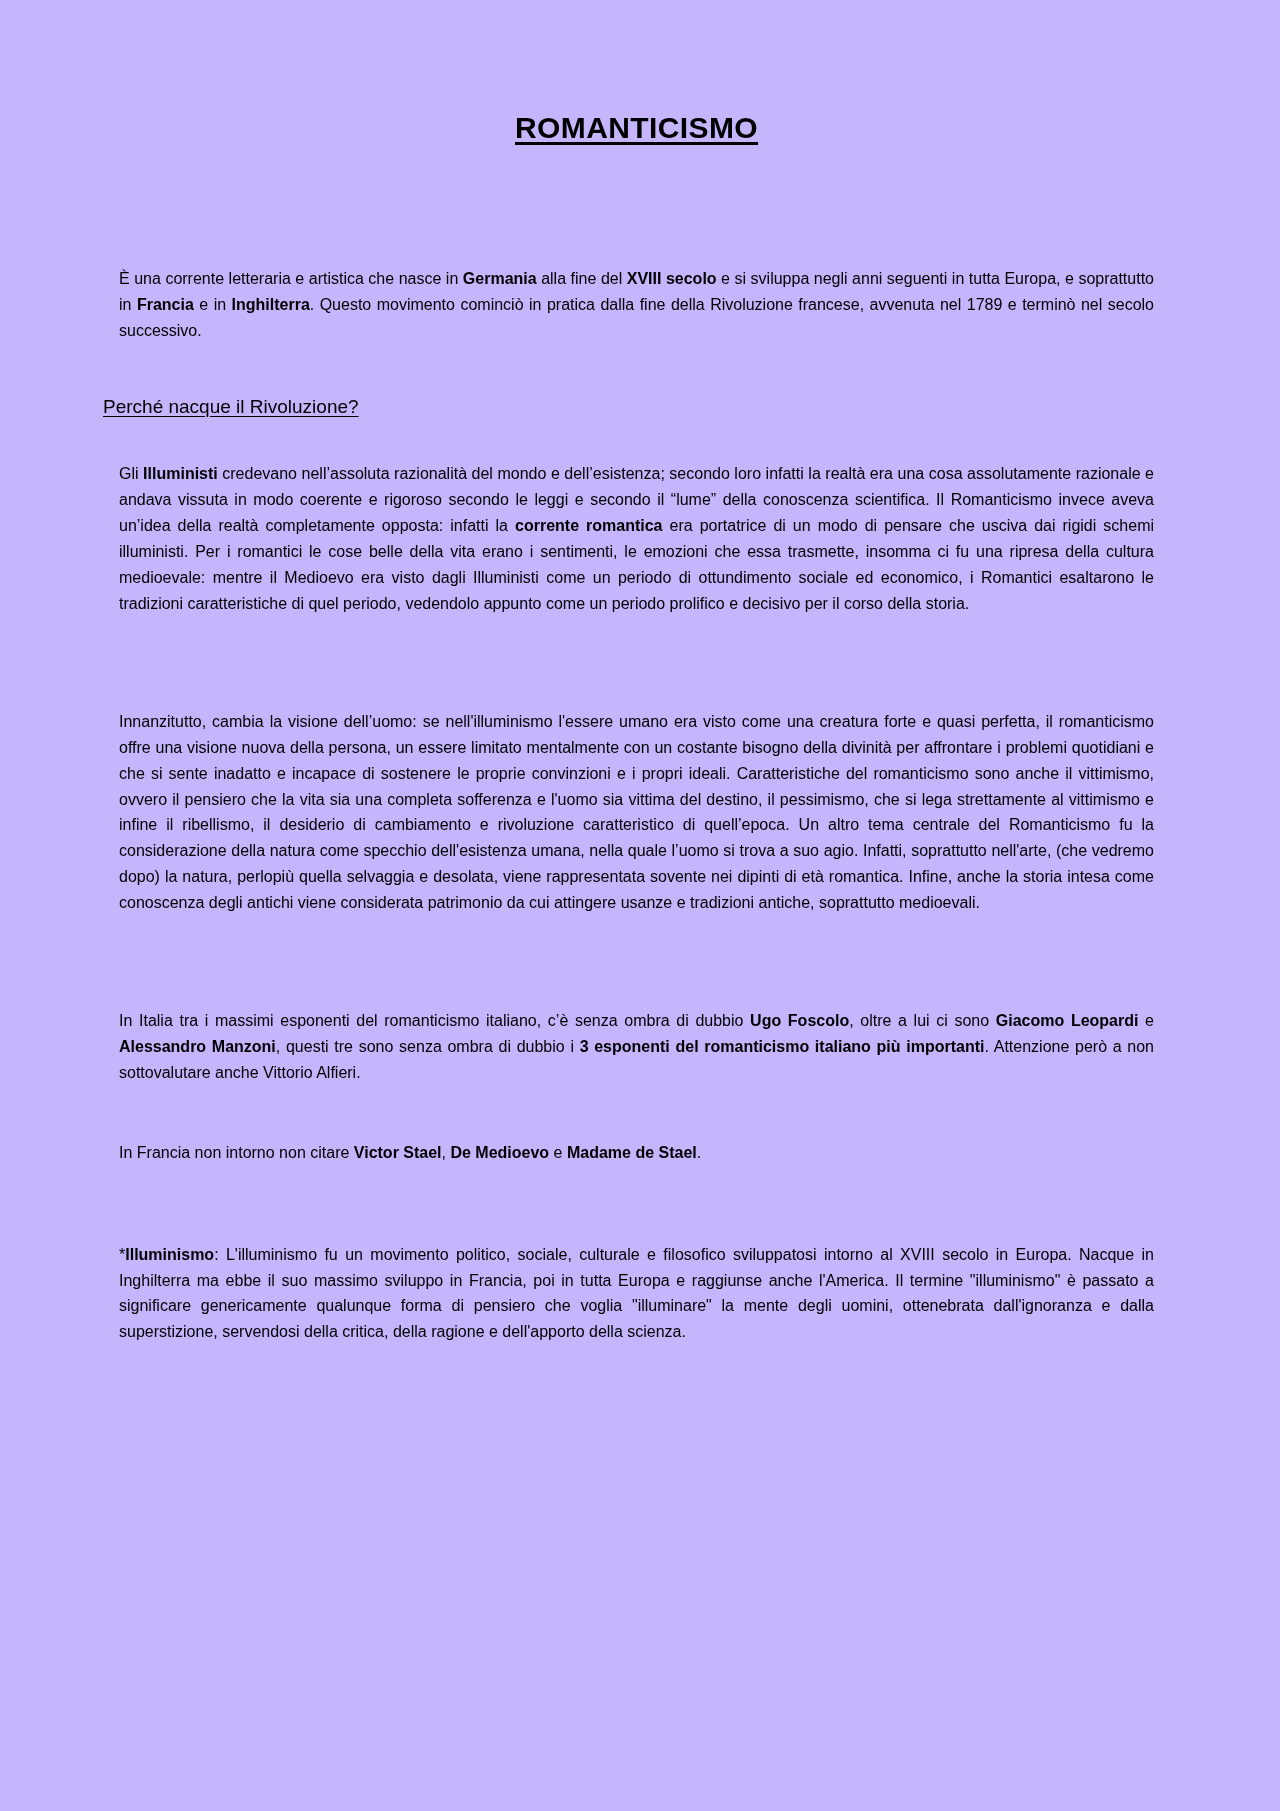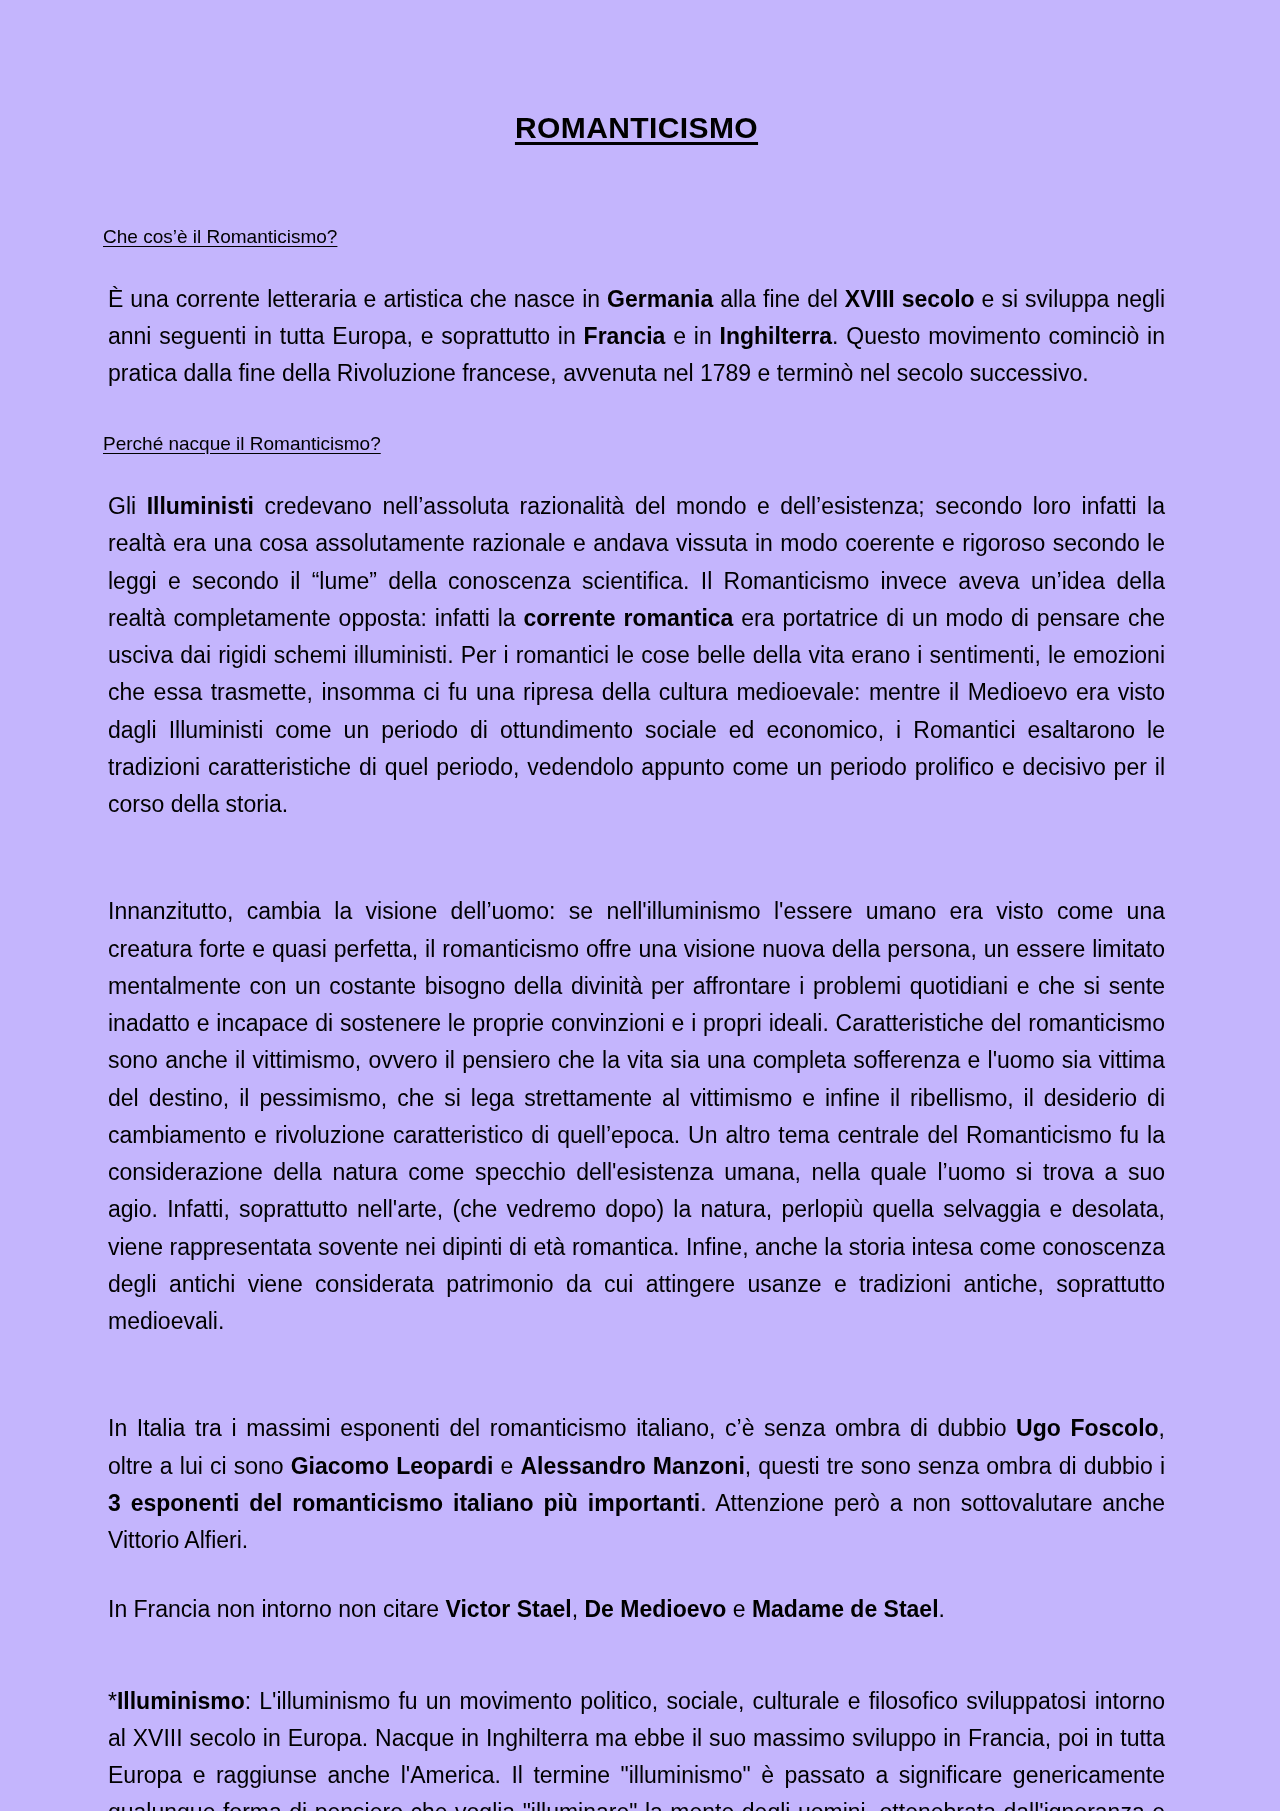--- a/index.html
+++ b/index.html
@@ -38,50 +38,49 @@
     font-weight: normal;
     margin: 0;
     padding: 0;
     line-height: 1.35;
   }
   .section-heading span.ul {
     text-decoration: underline;
     text-underline-offset: 3px;
   }
   p.body-text {
-    font-size: 23px;
+    font-size: 16px;
     line-height: 1.62;
     text-align: justify;
     text-justify: inter-word;
-    margin: 5px;
+    margin: 16px;
     padding: 0;
     hyphens: none;
   }
   .gap-xl { height: 78px; }
   .gap-lg { height: 34px; }
   .gap-md { height: 26px; }
   .gap-sm { height: 22px; }
   b { font-weight: bold; }
 </style>
 </head>
 <body>
 
 <div class="page">
 
   <h1 class="doc-title"><span class="ul">ROMANTICISMO</span></h1>
 
   <div class="gap-xl"></div>
 
-  <h2 class="section-heading"><span class="ul">Che cos’è il Romanticismo?</span></h2>
   <div class="gap-md"></div>
   <p class="body-text"><span>È una corrente letteraria e artistica che nasce in </span><b>Germania</b><span> alla fine del </span><b>XVIII secolo</b><span> e si sviluppa negli anni seguenti in tutta Europa, e soprattutto in </span><b>Francia</b><span> e in </span><b>Inghilterra</b><span>. Questo movimento cominciò in pratica dalla fine della Rivoluzione francese, avvenuta nel 1789 e terminò nel secolo successivo.</span></p>
 
   <div class="gap-lg"></div>
 
-  <h2 class="section-heading"><span class="ul">Perché nacque il Romanticismo?</span></h2>
+  <h2 class="section-heading"><span class="ul">Perché nacque il Rivoluzione?</span></h2>
   <div class="gap-md"></div>
   <p class="body-text"><span>Gli </span><b>Illuministi</b><span> credevano nell’assoluta razionalità del mondo e dell’esistenza; secondo loro infatti la realtà era una cosa assolutamente razionale e andava vissuta in modo coerente e rigoroso secondo le leggi e secondo il “lume” della conoscenza scientifica. Il Romanticismo invece aveva un’idea della realtà completamente opposta: infatti la </span><b>corrente romantica</b><span> era portatrice di un modo di pensare che usciva dai rigidi schemi illuministi. Per i romantici le cose belle della vita erano i sentimenti, le emozioni che essa trasmette, insomma ci fu una ripresa della cultura medioevale: mentre il Medioevo era visto dagli Illuministi come un periodo di ottundimento sociale ed economico, i Romantici esaltarono le tradizioni caratteristiche di quel periodo, vedendolo appunto come un periodo prolifico e decisivo per il corso della storia.</span></p>
 
   <div class="gap-lg"></div>
 
   <div class="gap-md"></div>
   <p class="body-text"><span>Innanzitutto, cambia la visione dell’uomo: se nell'illuminismo l'essere umano era visto come una creatura forte e quasi perfetta, il romanticismo offre una visione nuova della persona, un essere limitato mentalmente con un costante bisogno della divinità per affrontare i problemi quotidiani e che si sente inadatto e incapace di sostenere le proprie convinzioni e i propri ideali. Caratteristiche del romanticismo sono anche il vittimismo, ovvero il pensiero che la vita sia una completa sofferenza e l'uomo sia vittima del destino, il pessimismo, che si lega strettamente al vittimismo e infine il ribellismo, il desiderio di cambiamento e rivoluzione caratteristico di quell’epoca. Un altro tema centrale del Romanticismo fu la considerazione della natura come specchio dell'esistenza umana, nella quale l’uomo si trova a suo agio. Infatti, soprattutto nell'arte, (che vedremo dopo) la natura, perlopiù quella selvaggia e desolata, viene rappresentata sovente nei dipinti di età romantica. Infine, anche la storia intesa come conoscenza degli antichi viene considerata patrimonio da cui attingere usanze e tradizioni antiche, soprattutto medioevali.</span></p>
 
   <div class="gap-lg"></div>
 

